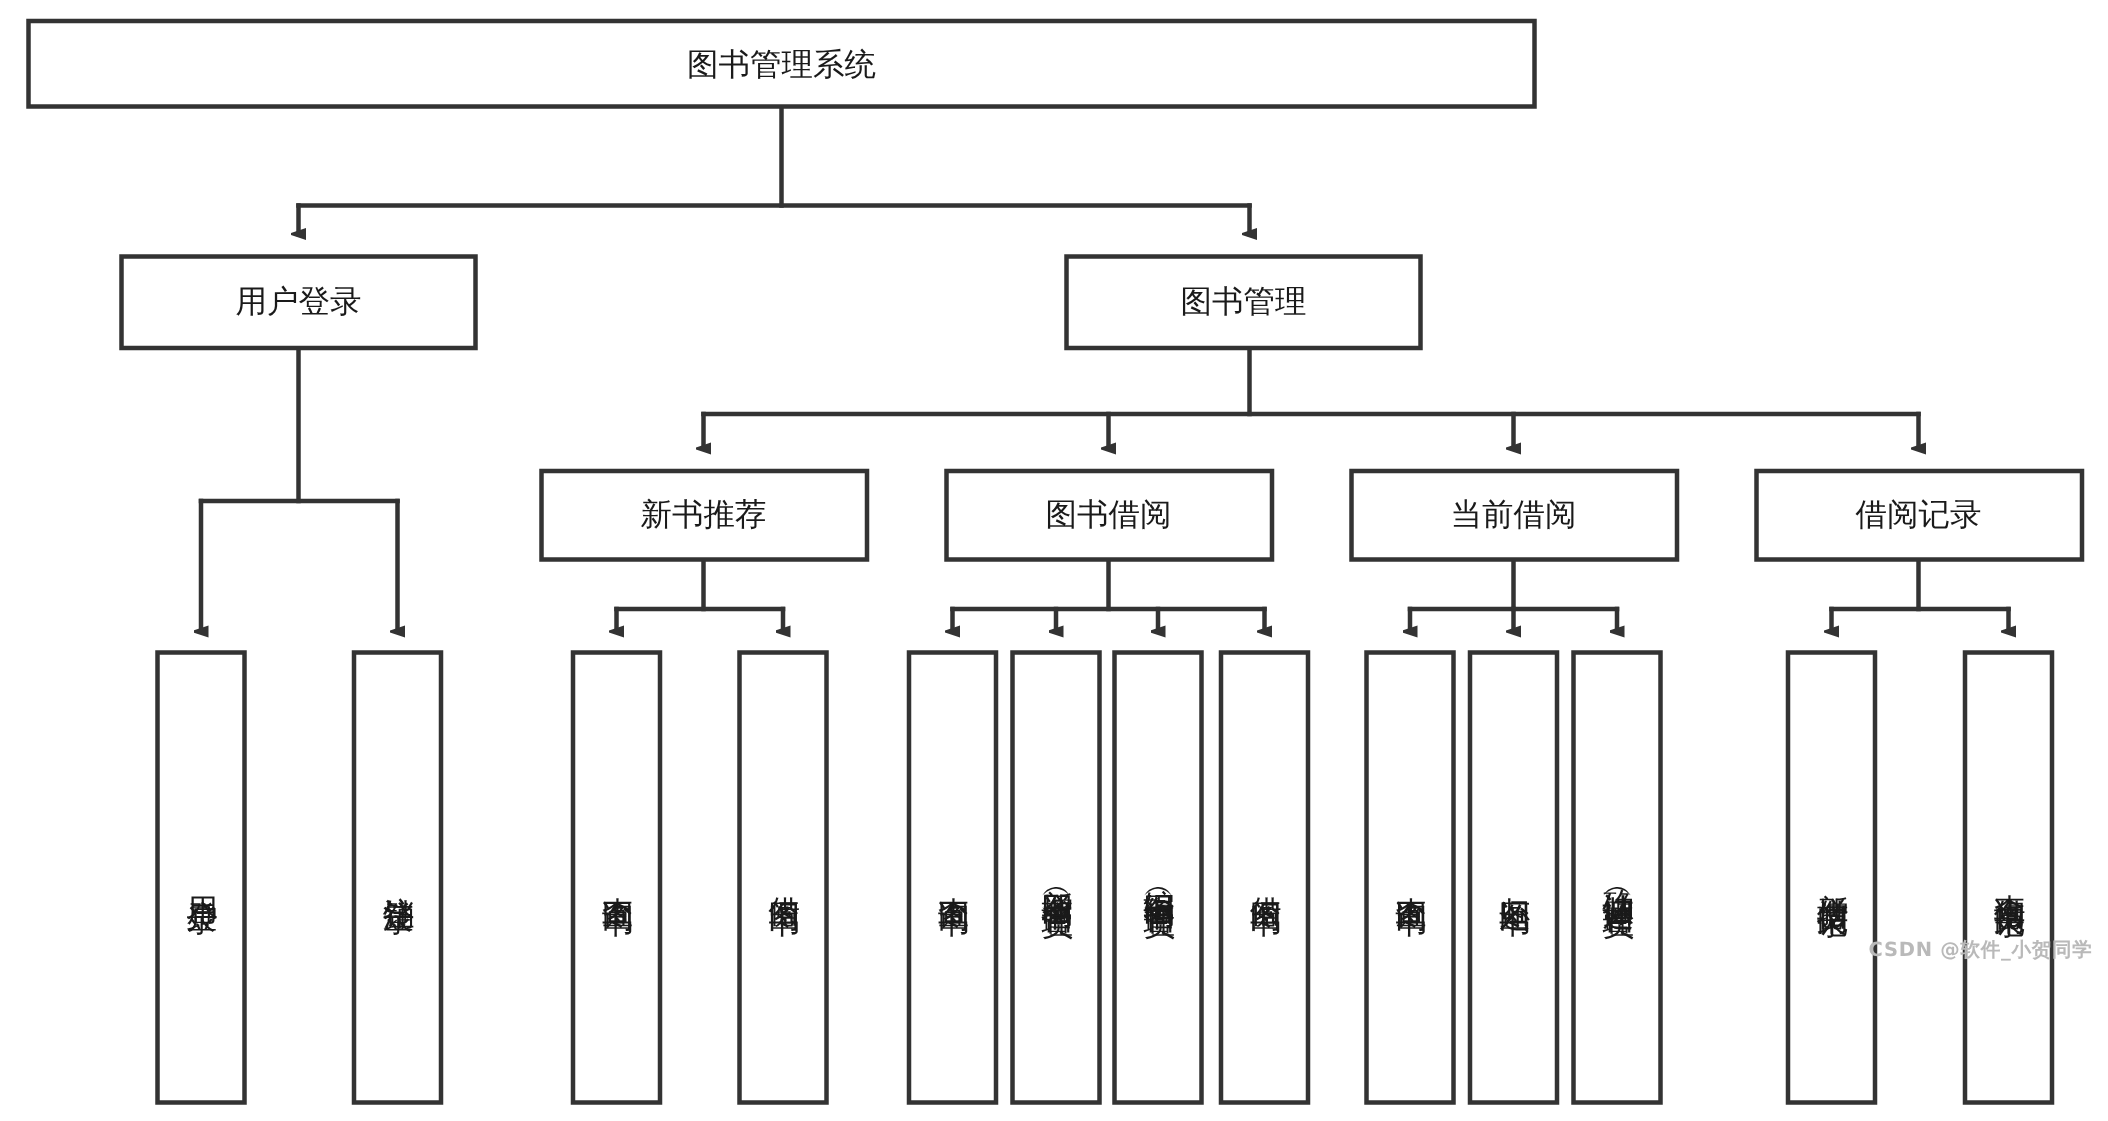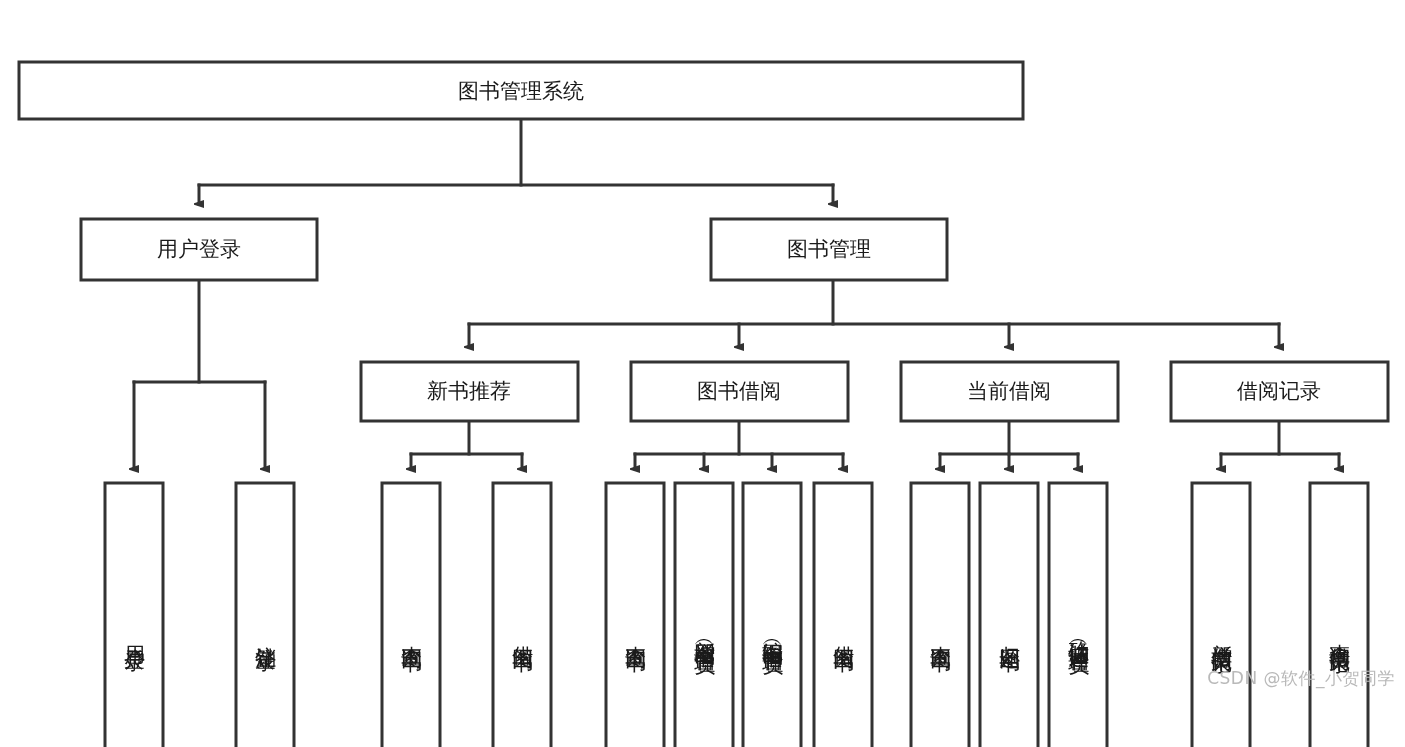--- a/index.html
+++ b/index.html
@@ -11,21 +11,20 @@
     width: 1405px;
     height: 747px;
     font-family: "DejaVu Sans", "Liberation Sans", sans-serif;
     overflow: hidden;
   }
   #diagram-root {
     position: relative;
     width: 1405px;
     height: 648px;
     background: #ffffff;
-    margin-top: 48px;
   }
   svg.canvas {
     position: absolute;
     top: 0;
     left: 0;
     width: 1405px;
     height: 747px;
   }
   .node-box {
     fill: #ffffff;
@@ -64,24 +63,25 @@
     justify-content: center;
     white-space: nowrap;
     pointer-events: none;
     user-select: none;
   }
   .watermark {
     position: absolute;
     right: 10px;
     bottom: 6px;
     font-family: "DejaVu Sans", "Liberation Sans", sans-serif;
-    font-size: 17px;
+    font-size: 13px;
     color: #b9b9b9;
     letter-spacing: 0.5px;
     white-space: nowrap;
+    font-weight: bold;
   }
 </style>
 </head>
 <body>
 
 <div id="diagram-root">
 
   <svg class="canvas" viewBox="0 0 1405 747">
     <defs>
       <marker id="arrow" markerWidth="10" markerHeight="10" refX="5" refY="5" orient="auto" markerUnits="userSpaceOnUse">

